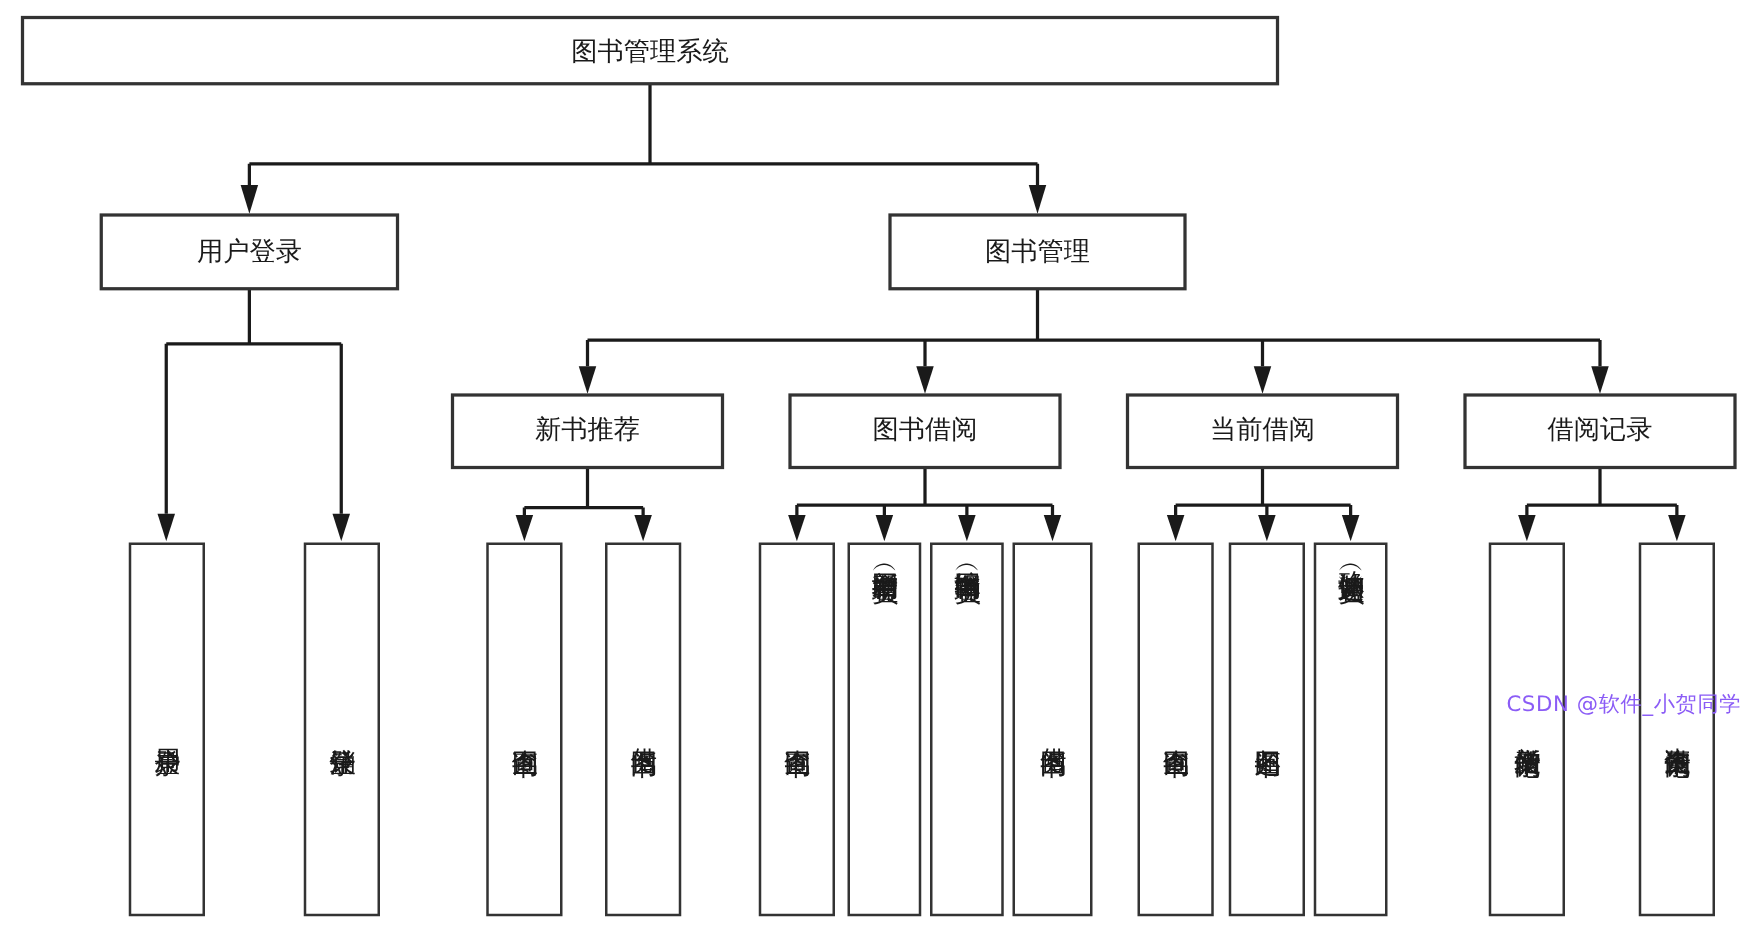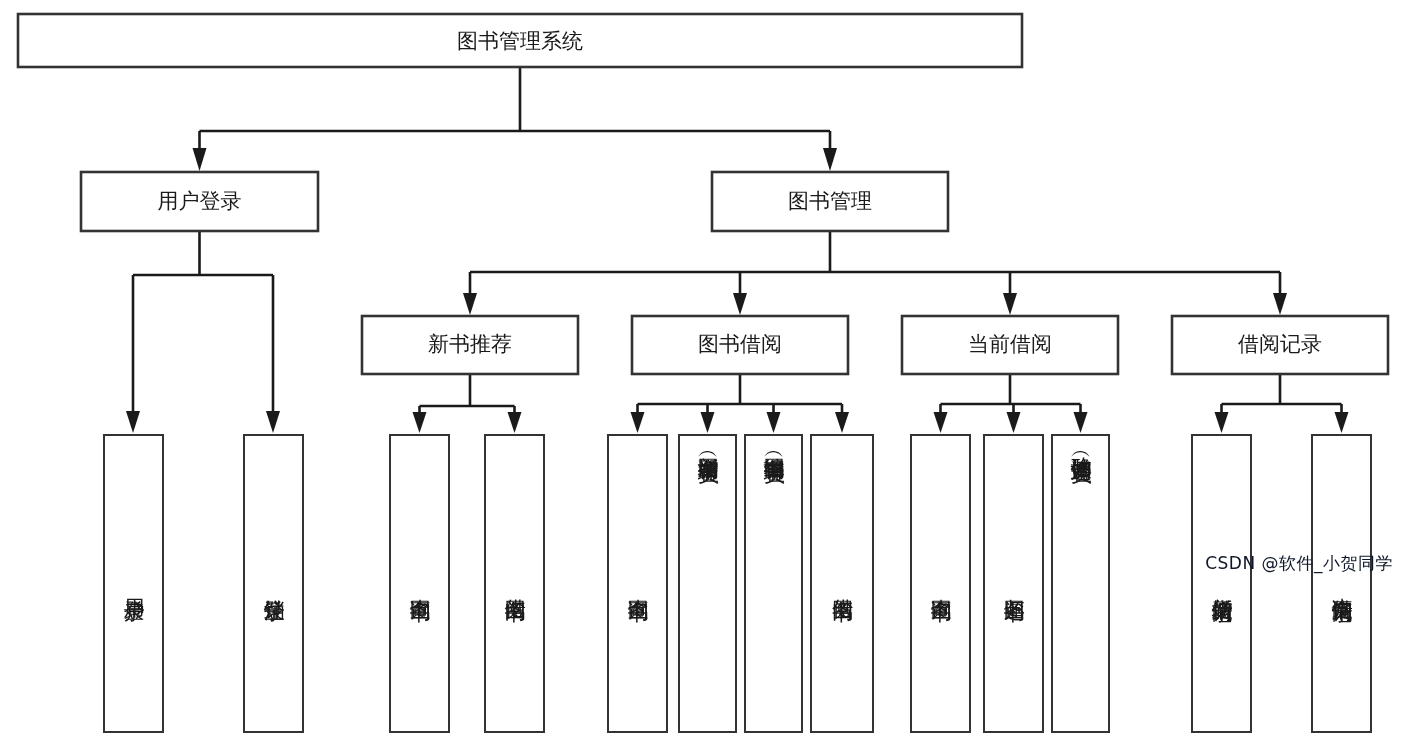--- a/index.html
+++ b/index.html
@@ -47,21 +47,21 @@
     fill: #1a1a1a;
     text-anchor: middle;
     dominant-baseline: middle;
   }
   .watermark {
     position: absolute;
     right: 12px;
     bottom: 5px;
     font-family: "DejaVu Sans", "Liberation Sans", sans-serif;
     font-size: 17px;
-    color: #0f172a;
+    color: #8b5cf6;
     letter-spacing: 0.5px;
     white-space: nowrap;
     pointer-events: none;
     text-align: right;
   }
   .leaf-box {
     position: absolute;
     box-sizing: border-box;
     background: #ffffff;
     border: 2.6px solid #333333;

